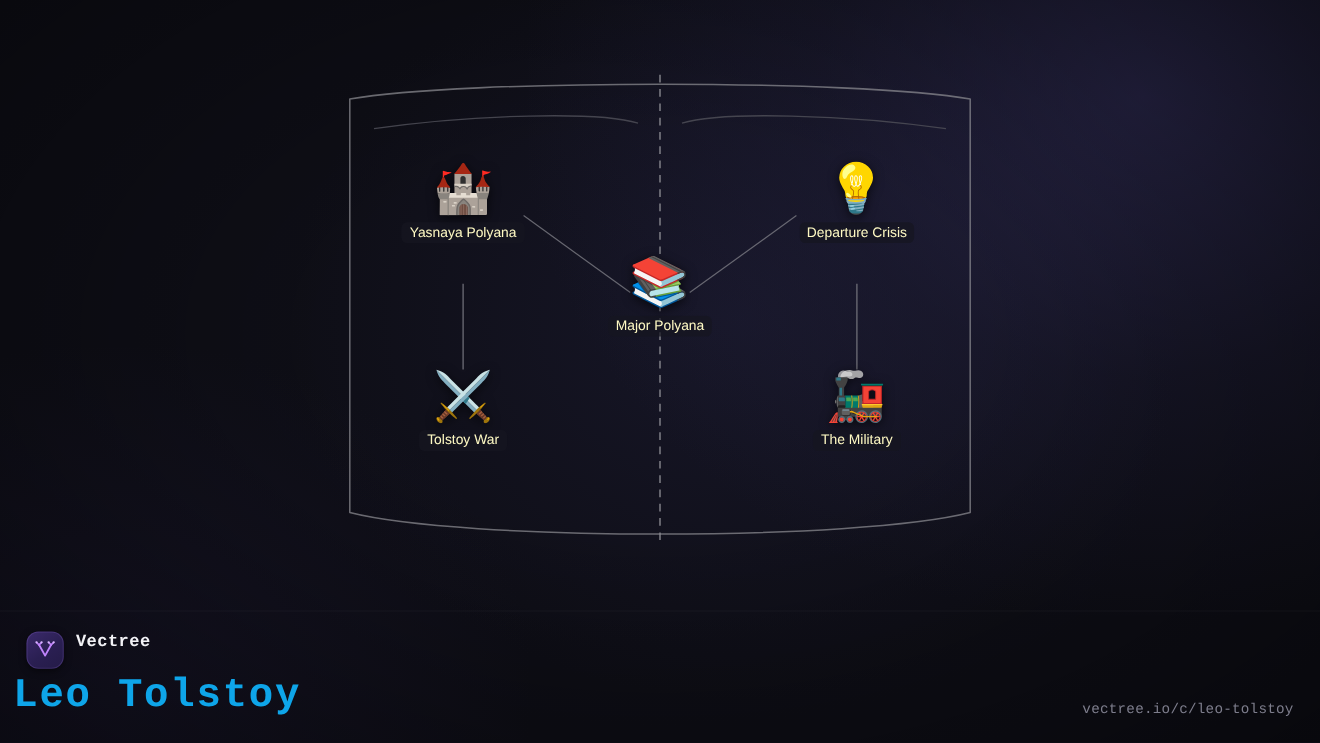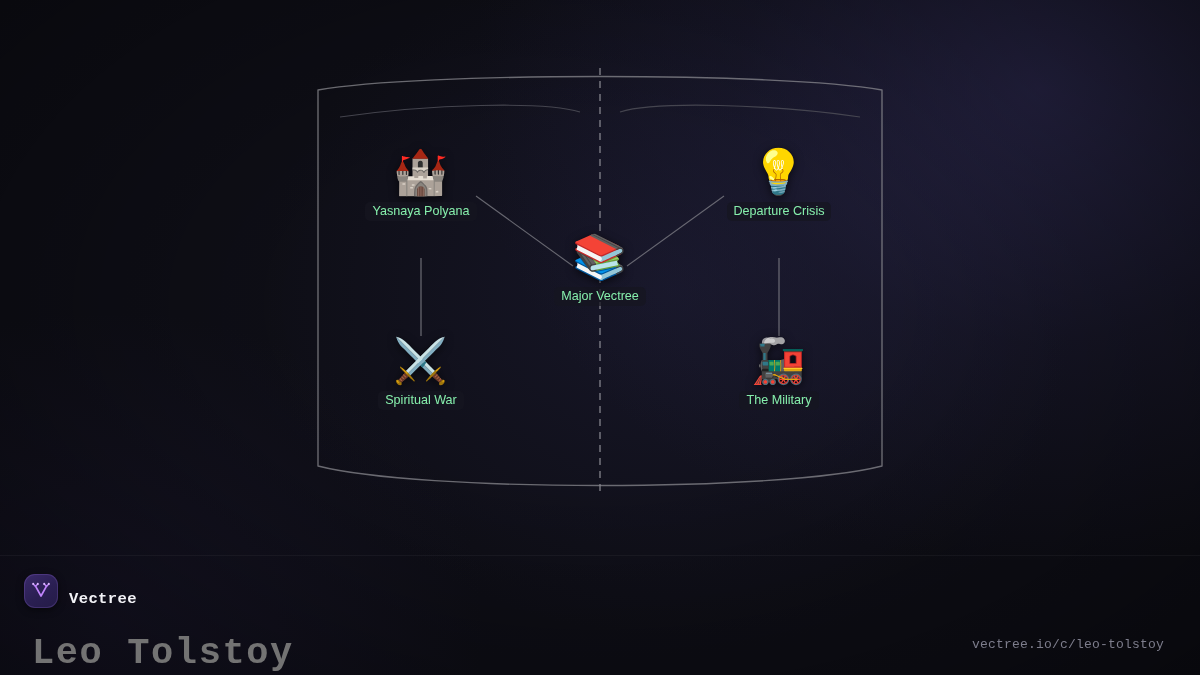--- a/index.html
+++ b/index.html
@@ -71,63 +71,62 @@
     filter:drop-shadow(0 2px 5px rgba(0,0,0,0.65));
     user-select:none;
   }
   .node .label {
     display:inline-block;
     margin-top:2px;
     padding:2px 7px;
     border-radius:5px;
     font-size:12.6px;
     line-height:15px;
-    color:#86efac;
+    color:#fef9c3;
     background:rgba(22,22,32,0.74);
     white-space:nowrap;
     font-family:"Liberation Sans", sans-serif;
   }
 
   
   #footer {
     position:absolute; left:0; right:0; bottom:0;
     height:120px;
     border-top:1px solid rgba(255,255,255,0.045);
   }
   #brand {
     position:absolute; left:24px; top:18px;
-    display:flex; align-items:flex-end; gap:11px;
+    display:flex; align-items:flex-start; gap:11px;
   }
   .logo-mark {
     width:34px; height:34px;
     border-radius:11px;
     background:linear-gradient(145deg,#3b2a6b 0%,#2a1f52 55%,#241b47 100%);
     box-shadow:inset 0 0 0 1px rgba(160,120,230,0.22), 0 2px 7px rgba(0,0,0,0.5);
     display:flex; align-items:center; justify-content:center;
   }
   .brand-name {
     font-family:"Liberation Mono", monospace;
     font-size:15.5px;
     font-weight:bold;
     color:#f2f2f6;
     letter-spacing:0.4px;
   }
   #page-title {
-    position:absolute; left:32px; top:55px;
+    position:absolute; left:12px; top:55px;
     font-family:"Liberation Mono", monospace;
     font-size:37px;
     font-weight:bold;
-    color:#737373;
+    color:#0ea5e9;
     letter-spacing:1.6px;
     line-height:44px;
     white-space:nowrap;
-    margin-top:20px;
   }
   #share-url {
-    position:absolute; right:36px; bottom:23px;
+    position:absolute; right:24px; bottom:23px;
     font-family:"Liberation Mono", monospace;
     font-size:13px;
     color:#7d7d8c;
     letter-spacing:0.2px;
   }
 </style>
 </head>
 <body>
 
 <div id="stage">
@@ -163,26 +162,26 @@
       <span class="label">Yasnaya Polyana</span>
     </div>
 
     <div class="node" style="left:779px; top:144px;">
       <span class="emoji">💡</span>
       <span class="label">Departure Crisis</span>
     </div>
 
     <div class="node" style="left:600px; top:229px;">
       <span class="emoji">📚</span>
-      <span class="label">Major Vectree</span>
+      <span class="label">Major Polyana</span>
     </div>
 
     <div class="node" style="left:421px; top:333px;">
       <span class="emoji">⚔️</span>
-      <span class="label">Spiritual War</span>
+      <span class="label">Tolstoy War</span>
     </div>
 
     <div class="node" style="left:779px; top:333px;">
       <span class="emoji">🚂</span>
       <span class="label">The Military</span>
     </div>
 
   </div>
 
   <div id="footer">

